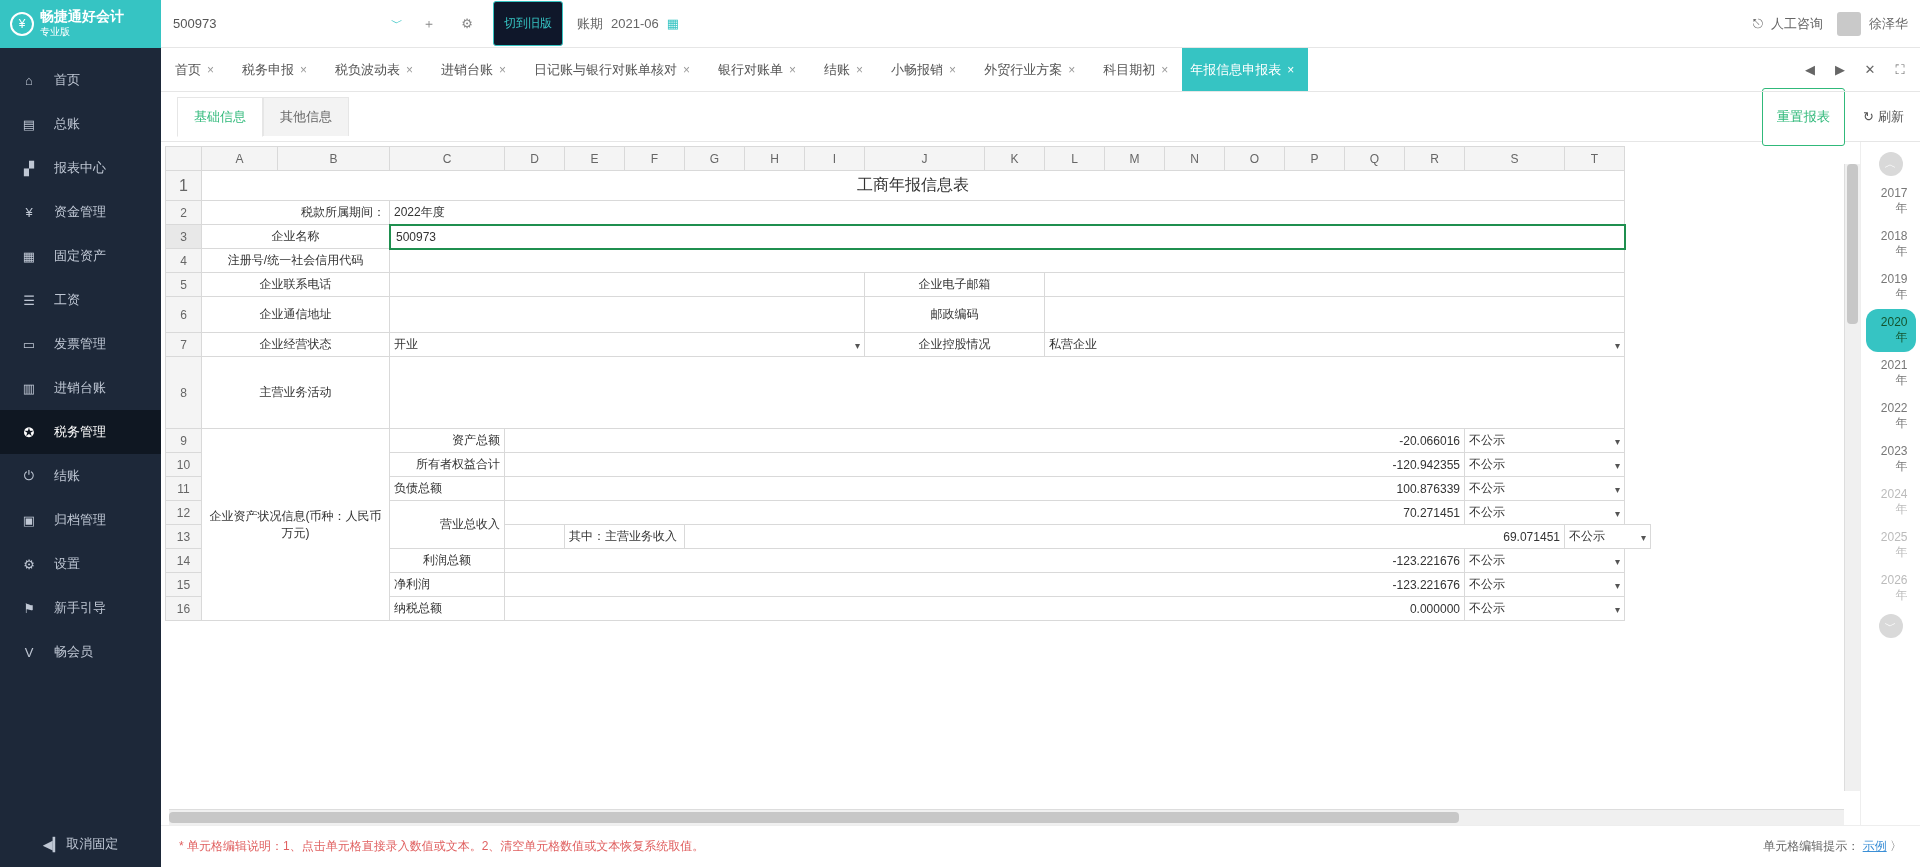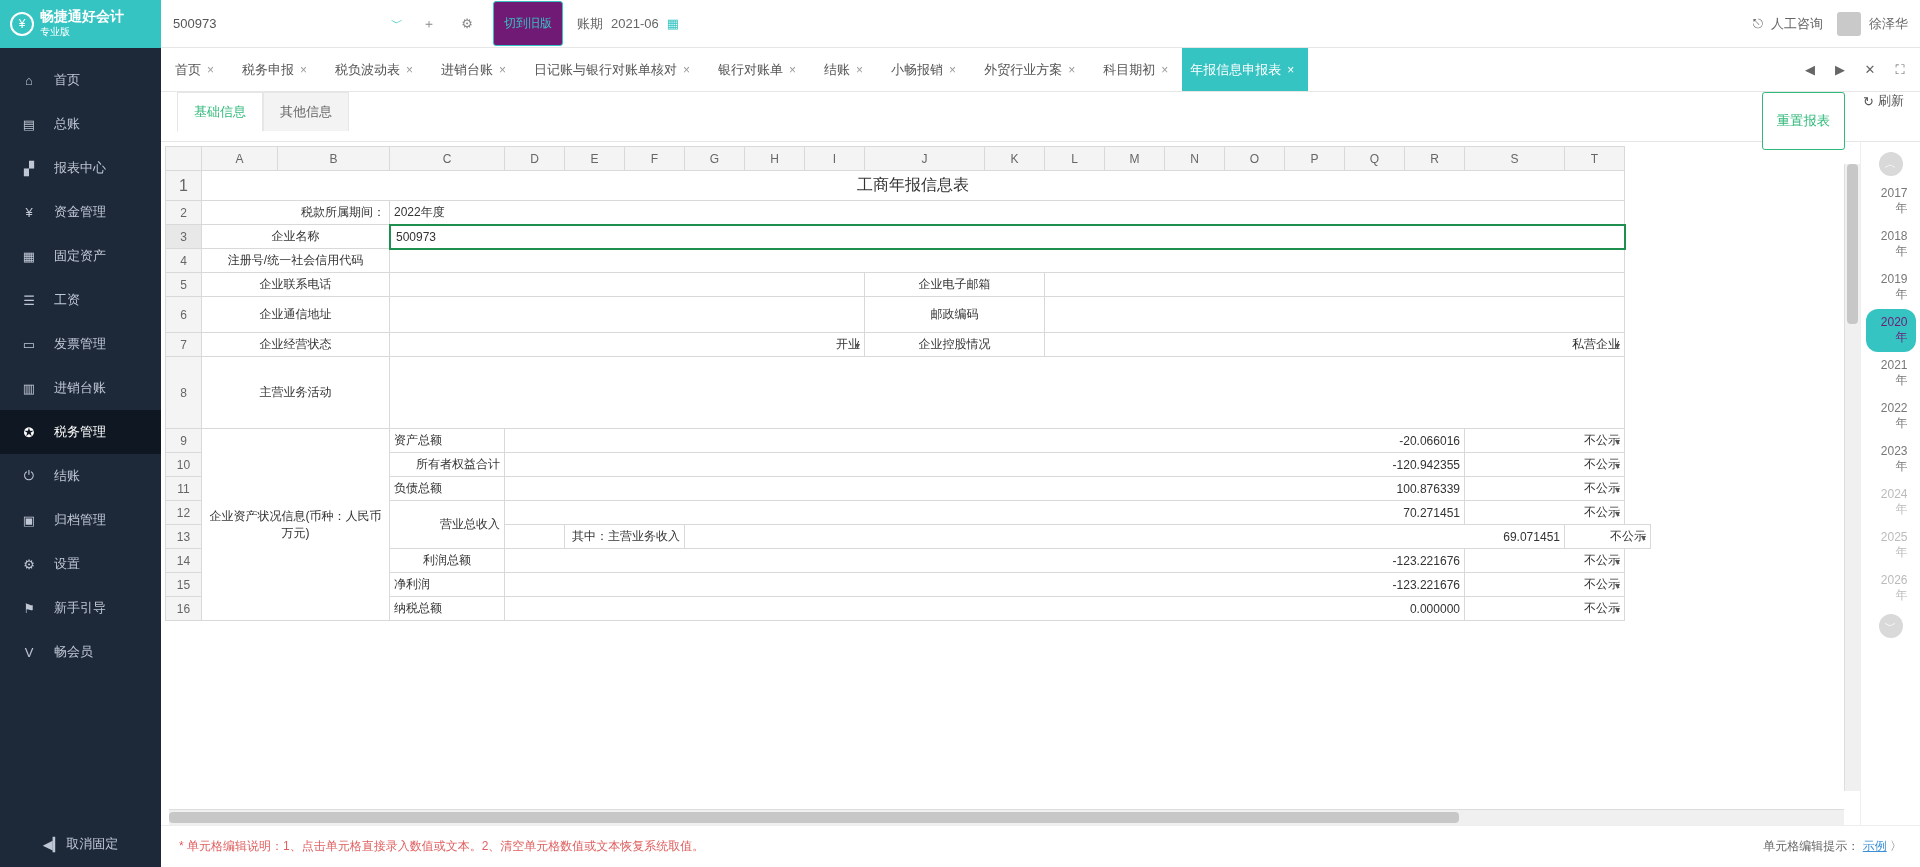--- a/index.html
+++ b/index.html
@@ -18,75 +18,75 @@
 .nav-item.active { background: #0f1722; color: #fff; }
 .nav-icon { width: 18px; height: 18px; margin-right: 16px; display: inline-flex; align-items: center; justify-content: center; }
 .pin-area { height: 46px; display: flex; align-items: center; justify-content: center; cursor: pointer; }
 
 
 .main { flex: 1; display: flex; flex-direction: column; }
 .topbar { height: 48px; border-bottom: 1px solid #e6e6e6; display: flex; align-items: center; padding: 0 12px; gap: 14px; }
 .company-sel { display: flex; align-items: center; color: #555; gap: 6px; min-width: 230px; }
 .chev { color: #36c4c3; font-size: 12px; }
 .top-icon { width: 24px; height: 24px; display: flex; align-items: center; justify-content: center; color: #888; cursor: pointer; }
-.btn-old { border: 1px solid #36c4c3; color: #36c4c3; padding: 13px 10px; border-radius: 3px; background: #701a75; cursor: pointer; font-size: 12px; }
+.btn-old { border: 1px solid #36c4c3; color: #36c4c3; padding: 13px 10px; border-radius: 3px; background: #0f172a; cursor: pointer; font-size: 12px; }
 .period { display: flex; align-items: center; gap: 8px; color: #666; }
 .flex-spacer { flex: 1; }
 .user-area { display: flex; align-items: center; gap: 8px; color: #666; }
 .avatar { width: 24px; height: 24px; background: #c9c9c9; border-radius: 3px; }
 
 
 .tabsbar { height: 44px; border-bottom: 1px solid #e6e6e6; display: flex; align-items: stretch; position: relative; }
 .tabs-scroll { flex: 1; display: flex; align-items: center; overflow: hidden; }
 .tab { display: flex; align-items: center; padding: 0 14px; height: 100%; color: #555; cursor: pointer; white-space: nowrap; }
 .tab .close { margin-left: 6px; color: #999; font-size: 12px; }
 .tab.active { background: #36c4c3; color: #fff; padding-left: 8px; }
 .tab.active .close { color: #fff; }
 .tabs-ctrl { display: flex; align-items: center; gap: 6px; padding: 0 8px; }
 .tabs-ctrl .ctrl { width: 24px; height: 24px; display: flex; align-items: center; justify-content: center; cursor: pointer; color: #666; }
 
 
-.subbar { height: 50px; display: flex; align-items: flex-start; padding: 0 16px 0 16px; border-bottom: 1px solid #e6e6e6; }
+.subbar { height: 50px; display: flex; align-items: center; padding: 0 16px 0 16px; border-bottom: 1px solid #e6e6e6; }
 .subtabs { display: flex; }
 .subtab { padding: 10px 16px; background: #f3f3f3; color: #666; cursor: pointer; border: 1px solid #e6e6e6; border-bottom: none; }
 .subtab.active { background: #fff; color: #30b97a; border-bottom: 1px solid #fff; margin-bottom: -1px; }
 .sub-spacer { flex: 1; }
 .btn-reset { border: 1px solid #30b97a; color: #30b97a; background: #fff; padding: 19px 14px; border-radius: 3px; cursor: pointer; margin-right: 18px; }
 .btn-refresh { display: flex; align-items: center; gap: 4px; color: #555; cursor: pointer; }
 
 
 .content { flex: 1; display: flex; position: relative; overflow: hidden; }
 .sheet-wrap { flex: 1; display: flex; flex-direction: column; padding: 4px 0 0 4px; }
 
 
 .grid { border-collapse: collapse; table-layout: fixed; font-size: 12px; color: #333; }
 .grid th, .grid td { border: 1px solid #d9d9d9; height: 24px; padding: 0 4px; overflow: hidden; white-space: nowrap; }
 .grid .rowhdr { background: #f4f4f4; text-align: center; width: 36px; color: #666; }
 .grid .colhdr { background: #f4f4f4; text-align: center; color: #666; font-weight: normal; }
 .grid .label { text-align: center; background: #fff; }
 .grid .val { text-align: right; background: #fff; }
-.grid .mid { text-align: right; }
+.grid .mid { text-align: left; }
 .grid .title-row td { text-align: center; font-size: 16px; height: 30px; }
 .grid .tall td { height: 36px; }
 .grid .vtall td { height: 72px; }
 .grid .selrow .rowhdr { background: #e8e8e8; }
 .grid .active-cell { outline: 2px solid #1f8f4f; outline-offset: -1px; background: #fff; text-align: left; padding-left: 6px; }
 .dd { position: relative; }
 .dd::after { content: "▾"; position: absolute; right: 4px; top: 50%; transform: translateY(-50%); color: #555; font-size: 10px; }
 
 .vscroll { width: 16px; background: #f0f0f0; border-left: 1px solid #ddd; margin: 18px 0 18px 0; position: relative; }
 .vscroll .thumb { position: absolute; left: 2px; right: 2px; top: 0; height: 160px; background: #c7c7c7; border-radius: 4px; }
 .hscroll { height: 16px; background: #f0f0f0; border-top: 1px solid #ddd; margin: 0 16px 0 4px; position: relative; }
 .hscroll .thumb { position: absolute; top: 2px; bottom: 2px; left: 0; width: 1290px; background: #c7c7c7; border-radius: 4px; }
 
 
 .year-rail { width: 60px; border-left: 1px solid #eee; display: flex; flex-direction: column; align-items: center; padding-top: 10px; gap: 4px; position: relative; }
 .rail-arrow { width: 24px; height: 24px; border-radius: 50%; background: #d9d9d9; color: #fff; display: flex; align-items: center; justify-content: center; cursor: pointer; font-size: 12px; }
 .year { padding: 6px 8px; color: #777; font-size: 12px; cursor: pointer; border-radius: 12px; width: 50px; text-align: right; }
-.year.active { background: #36c4c3; color: #701a75; }
+.year.active { background: #36c4c3; color: #14532d; }
 .year.dim { color: #bbb; }
 
 
 .footer { height: 42px; border-top: 1px solid #eee; display: flex; align-items: center; padding: 0 18px; font-size: 12px; }
 .footer .note { color: #e06060; }
 .footer .right { color: #666; }
 </style>
 </head>
 <body>
 
@@ -350,21 +350,21 @@
                     <td colspan="9" class="mid dd">私营企业</td>
                   </tr>
                   <tr class="vtall">
                     <td class="rowhdr">8</td>
                     <td colspan="2" class="label">主营业务活动</td>
                     <td colspan="18"></td>
                   </tr>
                   <tr>
                     <td class="rowhdr">9</td>
                     <td colspan="2" rowspan="8" class="label" style="white-space:normal">企业资产状况信息(币种：人民币万元)</td>
-                    <td class="label" style="text-align:left">资产总额</td>
+                    <td class="label" style="text-align:right">资产总额</td>
                     <td colspan="15" class="val">-20.066016</td>
                     <td colspan="2" class="mid dd">不公示</td>
                   </tr>
                   <tr>
                     <td class="rowhdr">10</td>
                     <td class="label" style="text-align:right">所有者权益合计</td>
                     <td colspan="15" class="val">-120.942355</td>
                     <td colspan="2" class="mid dd">不公示</td>
                   </tr>
                   <tr>

